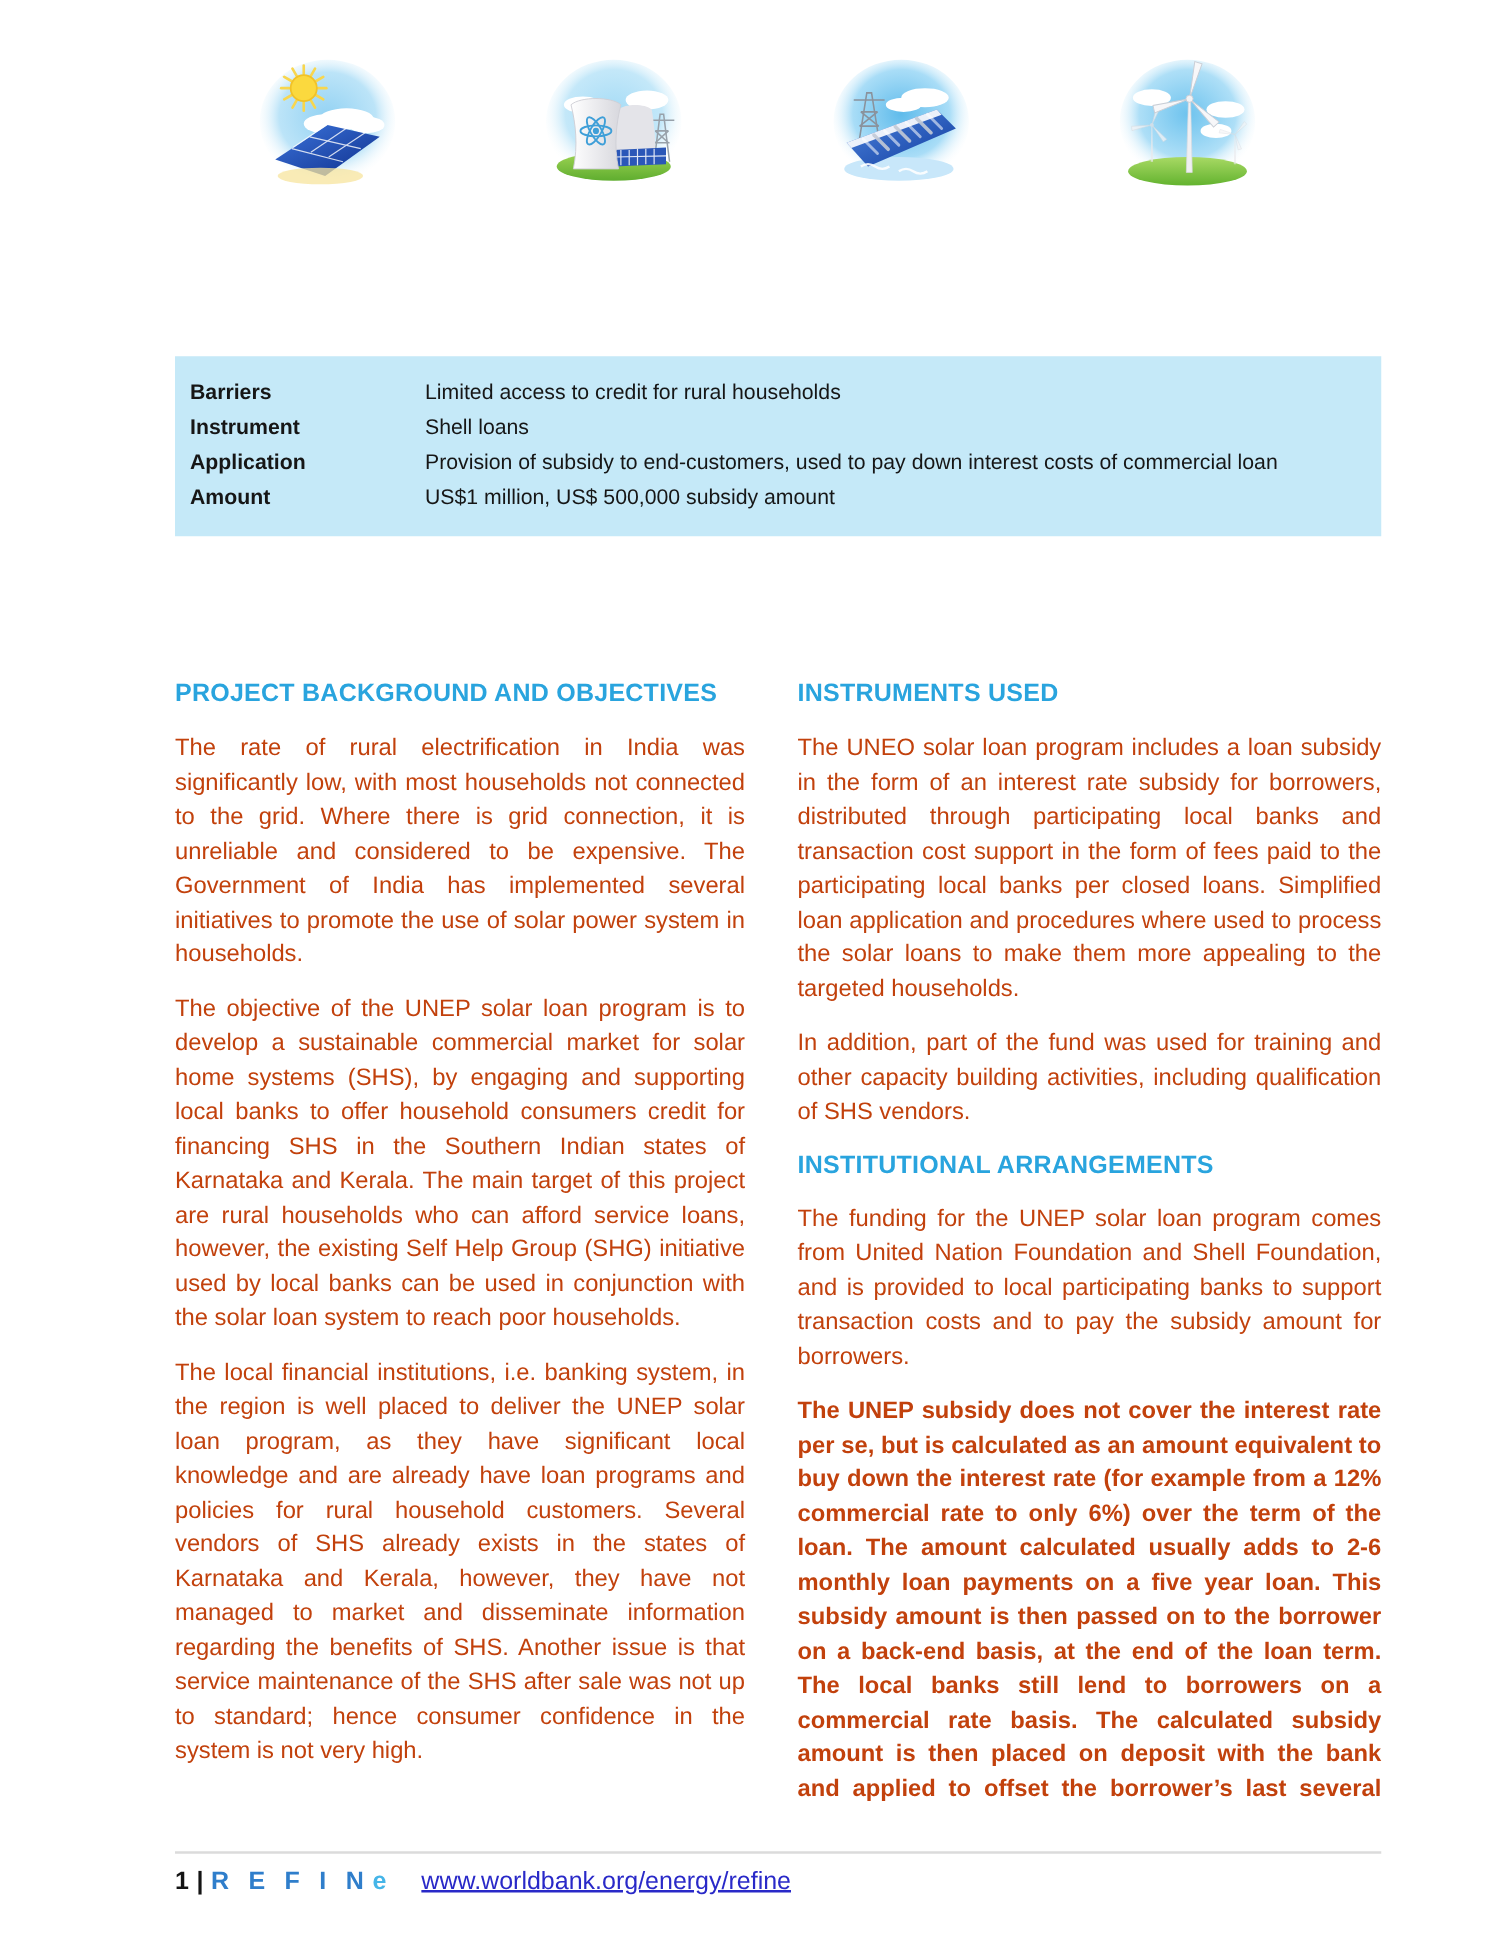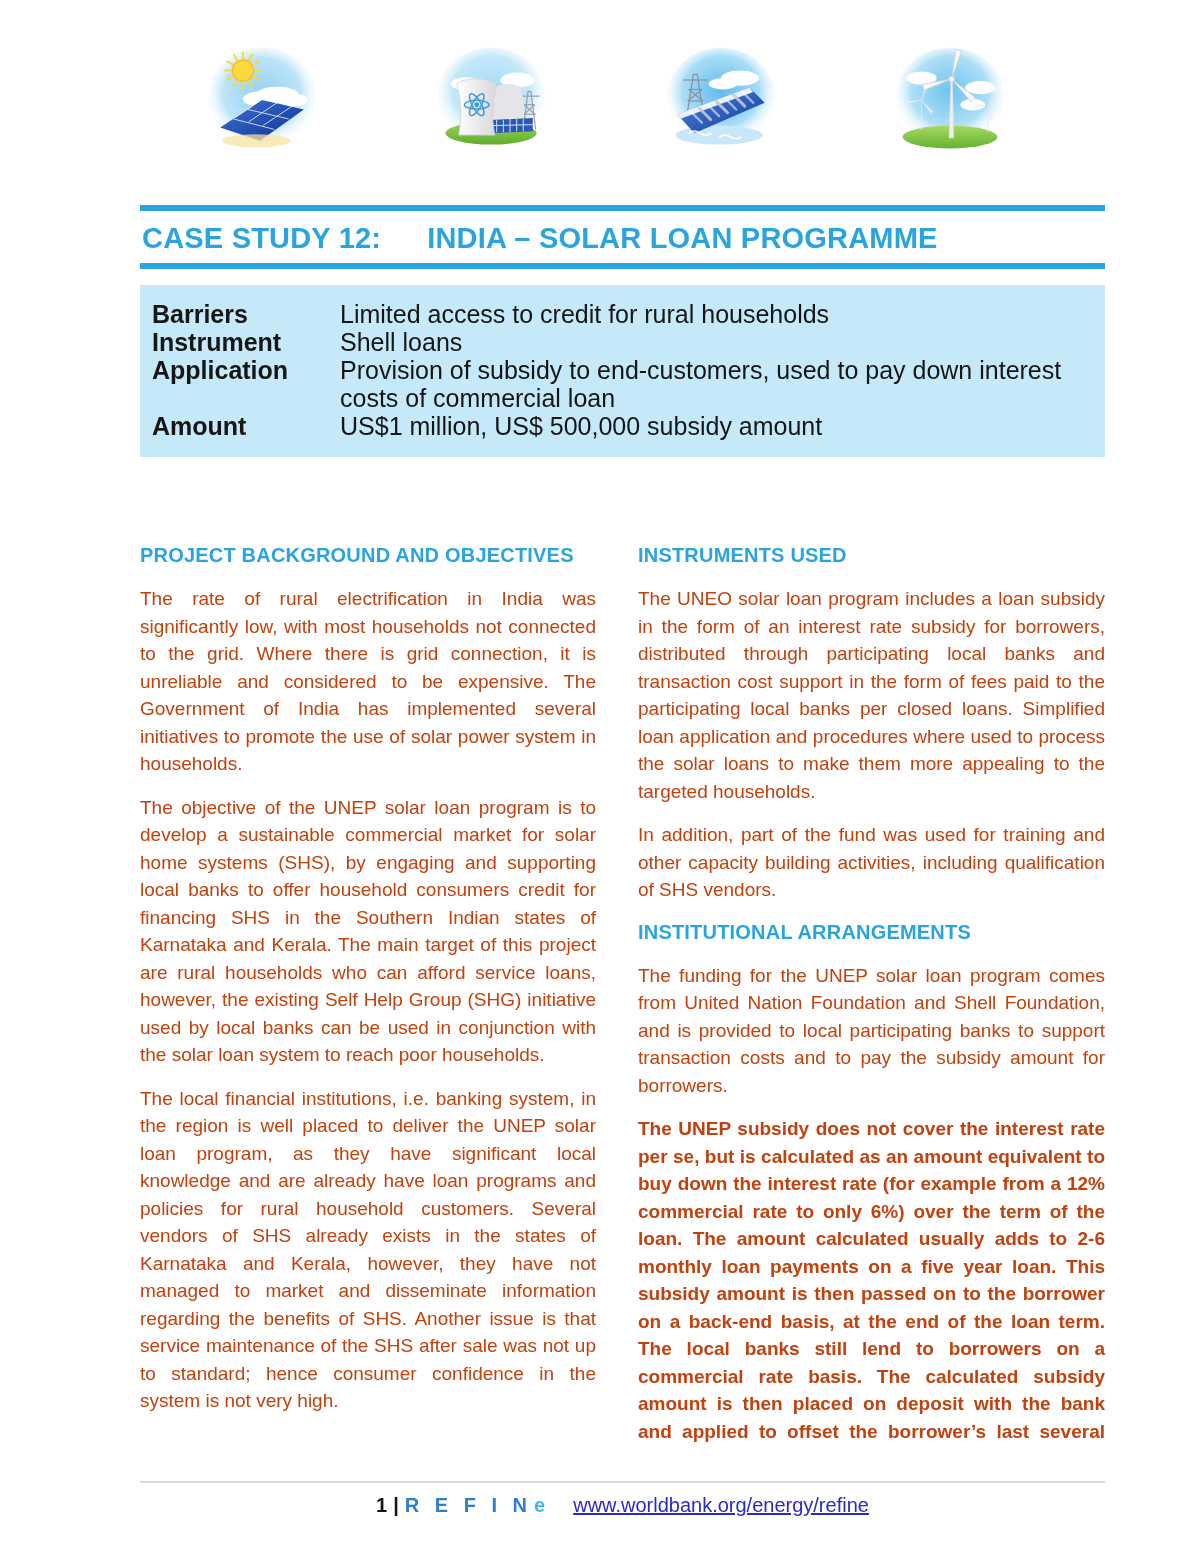--- a/index.html
+++ b/index.html
@@ -28,21 +28,21 @@
     padding:10px 2px 8px 2px; line-height:34px; letter-spacing:0.2px;
     white-space:nowrap;
   }
   h1 .subject { margin-left:46px; }
 
   
   .info-box {
     position:absolute; top:285px; left:140px; width:965px;
     background:#C5E9F8; padding:15px 12px 17px 12px;
   }
-  .info-row { display:flex; font-size:25px; line-height:28px; }
+  .info-row { display:flex; font-size:17px; line-height:28px; }
   .info-row + .info-row { }
   .info-label { width:188px; flex:none; font-weight:bold; color:#161616; }
   .info-value { flex:1; color:#161616; }
 
   
   .columns {
     position:absolute; top:543px; left:140px; width:965px;
     display:grid; grid-template-columns:456px 467px; column-gap:42px;
   }
   h2 {
@@ -53,21 +53,21 @@
   .columns p {
     font-size:19px; line-height:27.5px; text-align:justify;
     margin:0 0 16px 0; color:#c2410c;
   }
   .columns p.force-justify { text-align-last:justify;font-weight:bold; }
 
   
   .footer {
     position:absolute; top:1481px; left:140px; width:965px;
     border-top:2px solid #DBDBDB; padding-top:11px;
-    font-size:20px; white-space:nowrap;text-align:center;
+    font-size:20px; white-space:nowrap;
   }
   .page-num { font-weight:bold; color:#141414; }
   .page-sep { font-weight:bold; color:#141414; margin:0 6px 0 6px; }
   .brand-main { color:#2F7ECB; font-weight:bold; letter-spacing:5px; }
   .brand-e { color:#45B5E8; font-weight:bold; margin-left:2px; }
   .footer-link { color:#2929C8; text-decoration:underline; margin-left:28px; cursor:pointer; }
 </style>
 </head>
 <body>
 
@@ -260,25 +260,20 @@
         <g transform="translate(61.7,35)" fill="#F7F7F9" stroke="#C9CED6" stroke-width="0.8">
           <path d="M0 0 L4.2 -31 L-2.2 -31.6 Z" transform="rotate(12)"></path>
           <path d="M0 0 L4.2 -31 L-2.2 -31.6 Z" transform="rotate(132)"></path>
           <path d="M0 0 L4.2 -31 L-2.2 -31.6 Z" transform="rotate(252)"></path>
         </g>
         <circle cx="61.7" cy="35" r="3" fill="#F2F2F4" stroke="#C9CED6" stroke-width="0.8"></circle>
       </svg>
     </span>
   </div>
 
-  <div class="title-block">
-    <div class="rule"></div>
-    <h1><span>CASE STUDY 12:</span><span class="subject">INDIA – SOLAR LOAN PROGRAMME</span></h1>
-    <div class="rule"></div>
-  </div>
 
   <div class="info-box">
     <div class="info-row">
       <div class="info-label">Barriers</div>
       <div class="info-value">Limited access to credit for rural households</div>
     </div>
     <div class="info-row">
       <div class="info-label">Instrument</div>
       <div class="info-value">Shell loans</div>
     </div>

